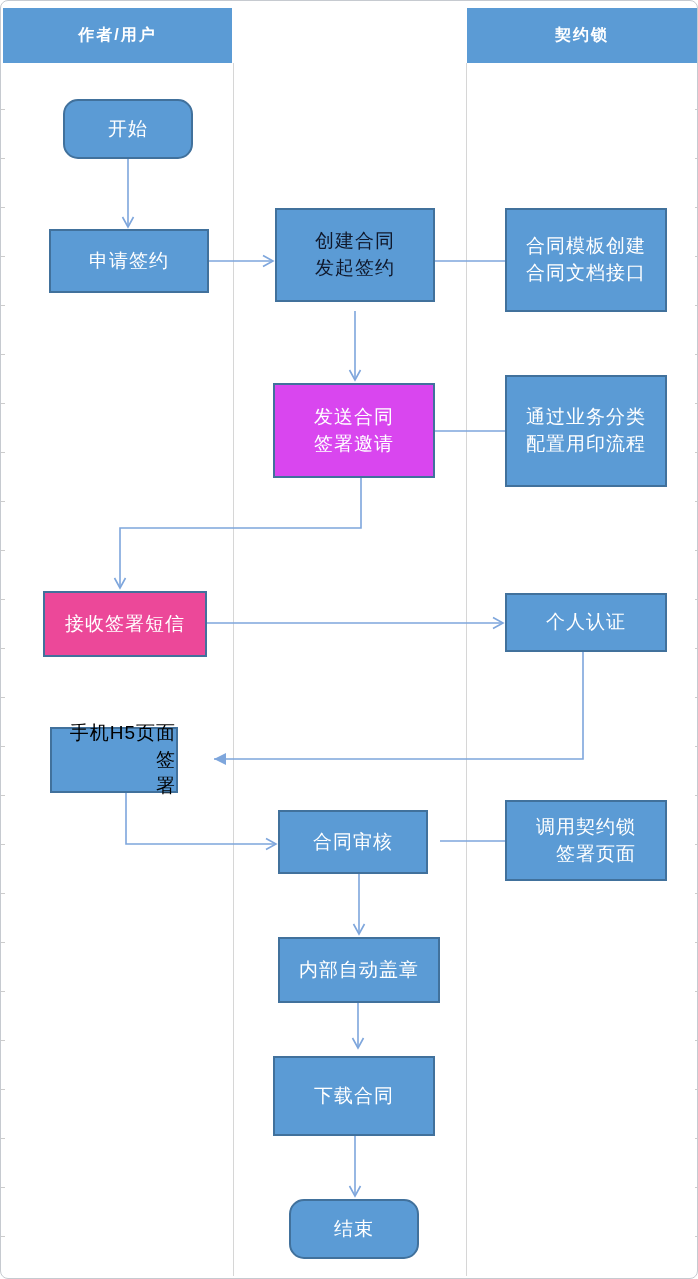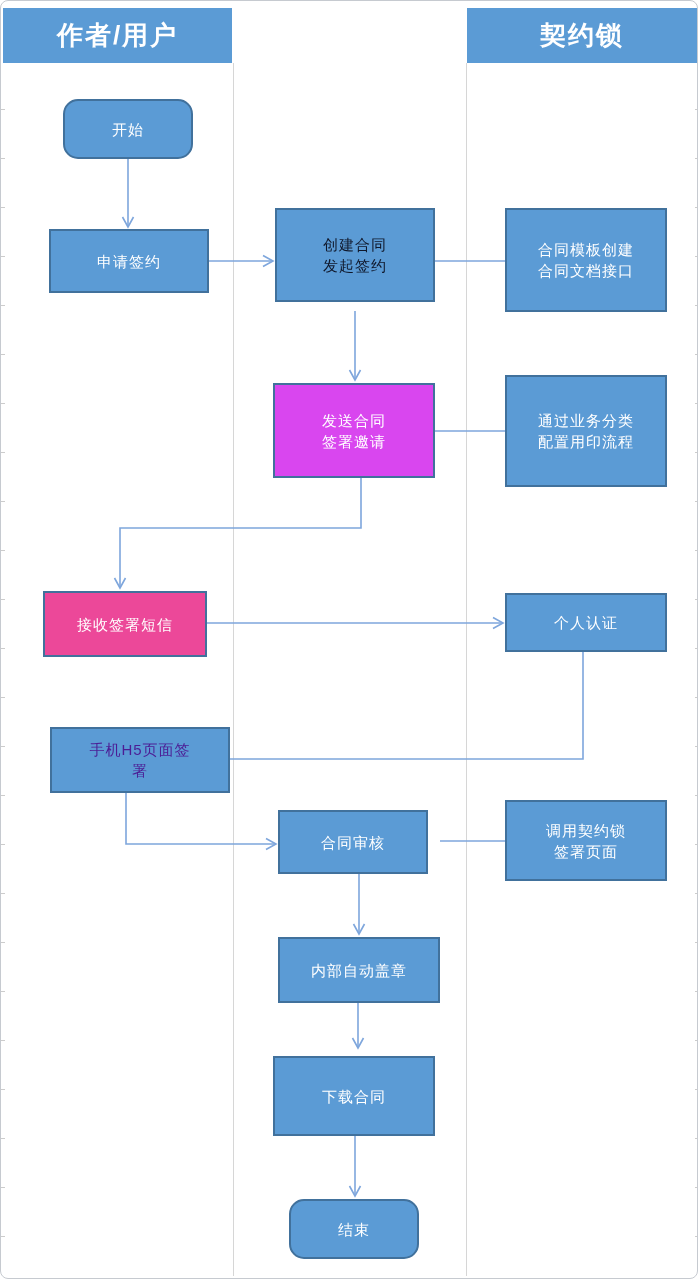--- a/index.html
+++ b/index.html
@@ -12,35 +12,35 @@
     overflow:hidden;
     box-sizing:border-box;
     font-family:"Liberation Sans", sans-serif;
   }
   .lane-header {
     position:absolute;
     top:7px; height:55px;
     background:#5B9BD5;
     color:#ffffff;
     display:flex; align-items:center; justify-content:center;
-    font-size:26px; font-weight:bold; letter-spacing:2px;
+    font-size:16px; font-weight:bold; letter-spacing:2px;
   }
   .lane-line {
     position:absolute;
     top:62px; bottom:2px; width:1px;
     background:#d6d6d6;
   }
   .node {
     position:absolute;
     background:#5B9BD5;
     border:2px solid #41719C;
     color:#ffffff;
     display:flex; align-items:center; justify-content:center;
-    text-align:center;
-    font-size:15px; letter-spacing:1px; line-height:1.4;
+    text-align:right;
+    font-size:19px; letter-spacing:1px; line-height:1.4;
     white-space:pre-line;
     box-sizing:border-box;
   }
   .node.terminator { border-radius:15px; border-width:2.5px; }
   svg.connectors {
     position:absolute; left:0; top:0;
     width:698px; height:1279px;
   }
   .tick {
     position:absolute;
@@ -95,21 +95,21 @@
       <div class="node" style="left: 274px; top: 207px; width: 160px; height: 94px; background: rgb(91, 155, 213); border-color: rgb(65, 113, 156); color: #0f172a;">创建合同
 发起签约</div>
       <div class="node" style="left: 504px; top: 207px; width: 162px; height: 104px; background: rgb(91, 155, 213); border-color: rgb(65, 113, 156); color: rgb(255, 255, 255);">合同模板创建
 合同文档接口</div>
       <div class="node" style="left: 272px; top: 382px; width: 162px; height: 95px; background: #d946ef; border-color: rgb(65, 113, 156); color: rgb(255, 255, 255);">发送合同
 签署邀请</div>
       <div class="node" style="left: 504px; top: 374px; width: 162px; height: 112px; background: rgb(91, 155, 213); border-color: rgb(65, 113, 156); color: rgb(255, 255, 255);">通过业务分类
 配置用印流程</div>
       <div class="node" style="left: 42px; top: 590px; width: 164px; height: 66px; background: #ec4899; border-color: rgb(65, 113, 156); color: rgb(255, 255, 255);">接收签署短信</div>
       <div class="node" style="left: 504px; top: 592px; width: 162px; height: 59px; background: rgb(91, 155, 213); border-color: rgb(65, 113, 156); color: rgb(255, 255, 255);">个人认证</div>
-      <div class="node" style="left: 49px; top: 726px; width: 180px; height: 66px; background: rgb(91, 155, 213); border-color: rgb(65, 113, 156); color: #4c1d95;">手机H5页面签
+      <div class="node" style="left: 49px; top: 726px; width: 128px; height: 66px; background: rgb(91, 155, 213); border-color: rgb(65, 113, 156); color: #000000;">手机H5页面签
 署</div>
       <div class="node" style="left: 277px; top: 809px; width: 150px; height: 64px; background: rgb(91, 155, 213); border-color: rgb(65, 113, 156); color: rgb(255, 255, 255);">合同审核</div>
       <div class="node" style="left: 504px; top: 799px; width: 162px; height: 81px; background: rgb(91, 155, 213); border-color: rgb(65, 113, 156); color: rgb(255, 255, 255);">调用契约锁
 签署页面</div>
       <div class="node" style="left: 277px; top: 936px; width: 162px; height: 66px; background: rgb(91, 155, 213); border-color: rgb(65, 113, 156); color: rgb(255, 255, 255);">内部自动盖章</div>
       <div class="node" style="left: 272px; top: 1055px; width: 162px; height: 80px; background: rgb(91, 155, 213); border-color: rgb(65, 113, 156); color: rgb(255, 255, 255);">下载合同</div>
       <div class="node terminator" style="left: 288px; top: 1198px; width: 130px; height: 60px; background: rgb(91, 155, 213); border-color: rgb(65, 113, 156); color: rgb(255, 255, 255);">结束</div>
     </div>
 
   <div id="ticks-layer">

